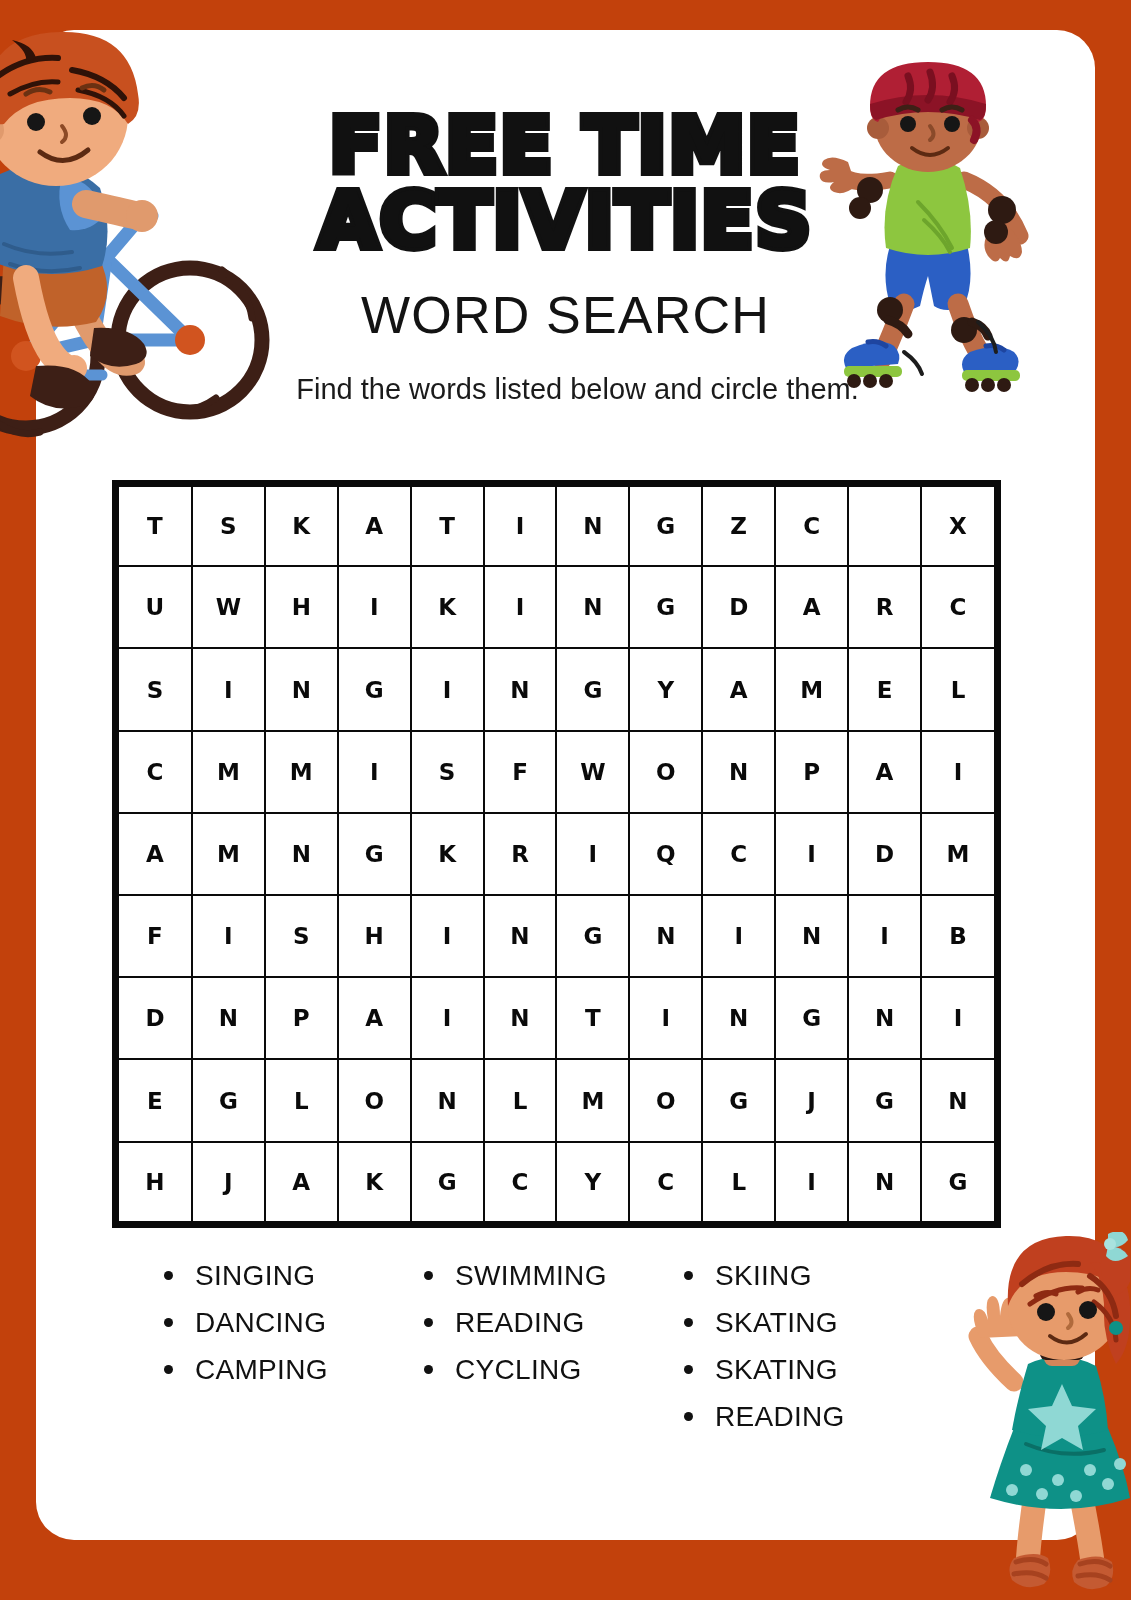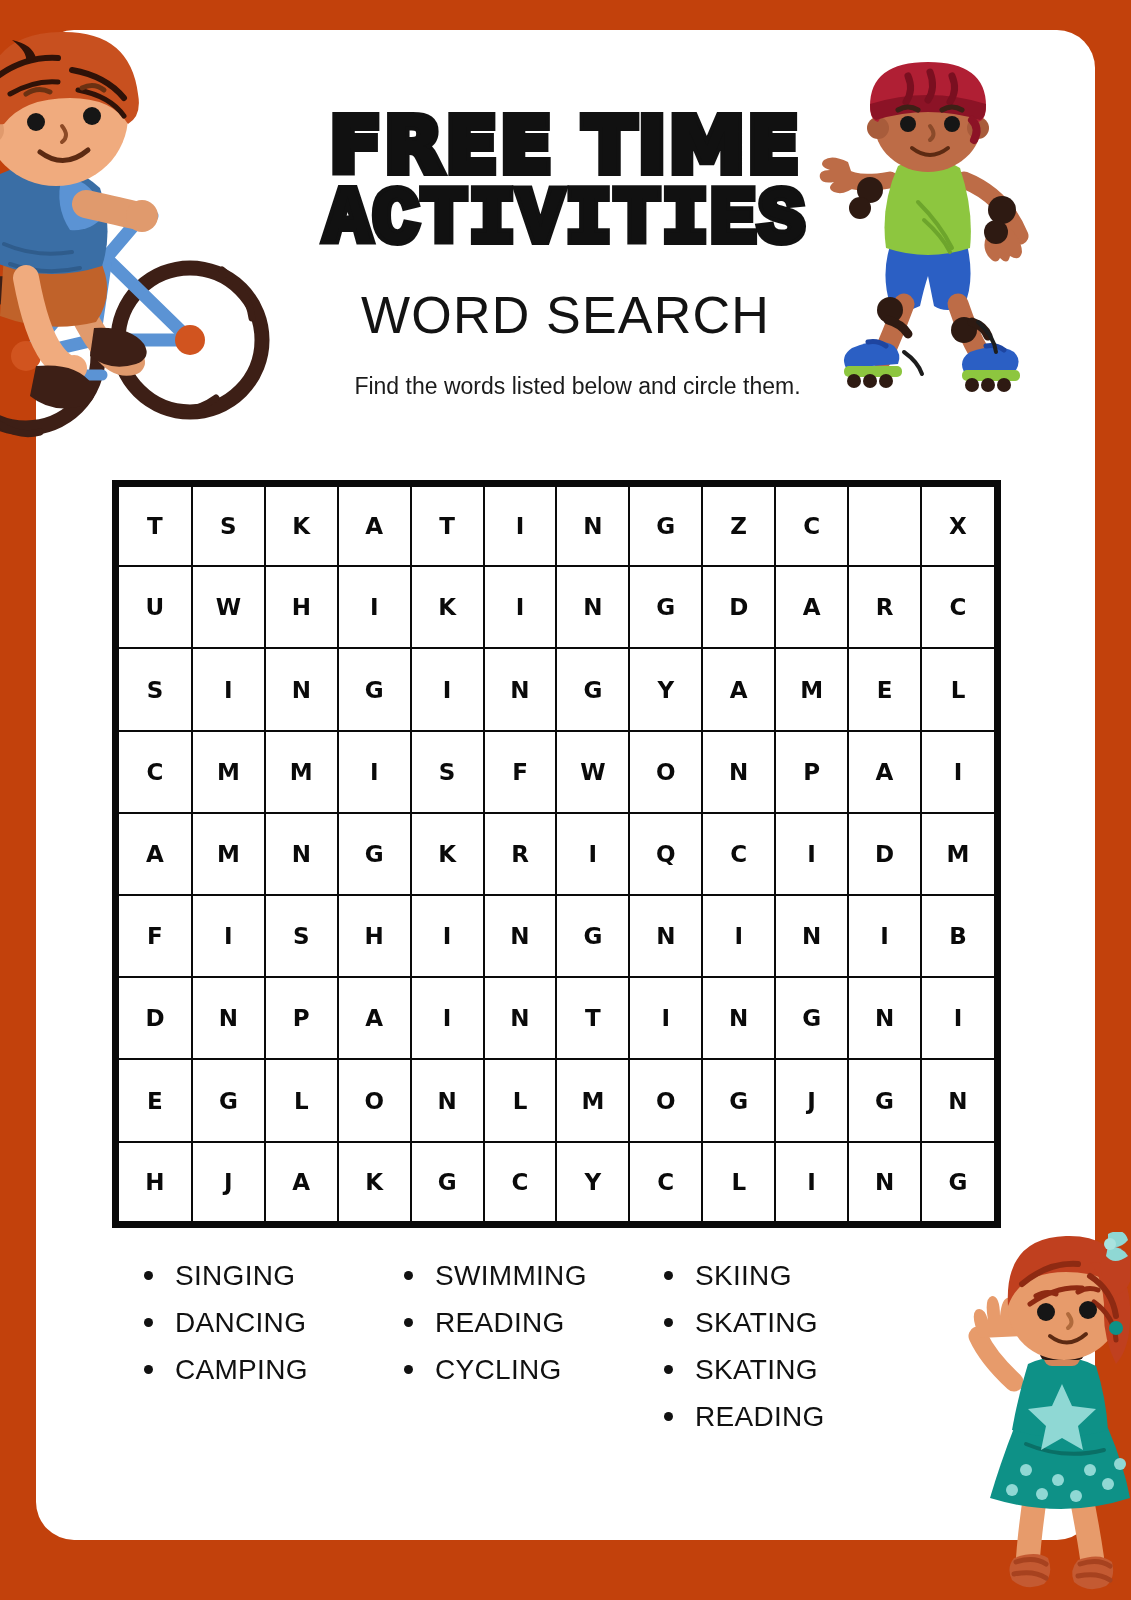--- a/index.html
+++ b/index.html
@@ -47,33 +47,33 @@
     font-family: "DejaVu Sans", sans-serif;
     font-weight: bold;
     font-size: 77px;
     line-height: 0.98;
     letter-spacing: 2px;
     color: #111111;
     -webkit-text-stroke: 8px #111111;
     paint-order: stroke fill;
     text-transform: uppercase;
   }
-  .title-line2 { display: block; font-family: Liberation Mono, monospace; }
+  .title-line2 { display: block; }
 
   .subtitle {
     margin-top: 26px;
     font-size: 52px;
     letter-spacing: 1.2px;
     font-weight: 400;
     color: #131313;
   }
 
   .instruction {
     margin-top: 28px;
-    font-size: 23px;
+    font-size: 29px;
     color: #1b1b1b;
     font-weight: 400;
     padding-left: 24px;
   }
 
   
   .grid-wrap {
     position: absolute;
     left: 112px;
     top: 480px;
@@ -102,21 +102,21 @@
     letter-spacing: 0;
   }
   .grid tr td:first-child { border-left: none; }
   .grid tr td:last-child  { border-right: none; }
   .grid tr:first-child td { border-top: none; }
   .grid tr:last-child  td { border-bottom: none; }
 
   
   .wordlist {
     position: absolute;
-    left: 144px;
+    left: 164px;
     top: 1252px;
     width: 780px;
     display: flex;
     z-index: 6;
   }
   .wl-col {
     width: 276px;
   }
   .wl-col:nth-child(2) { width: 276px; }
   .wl-item {

